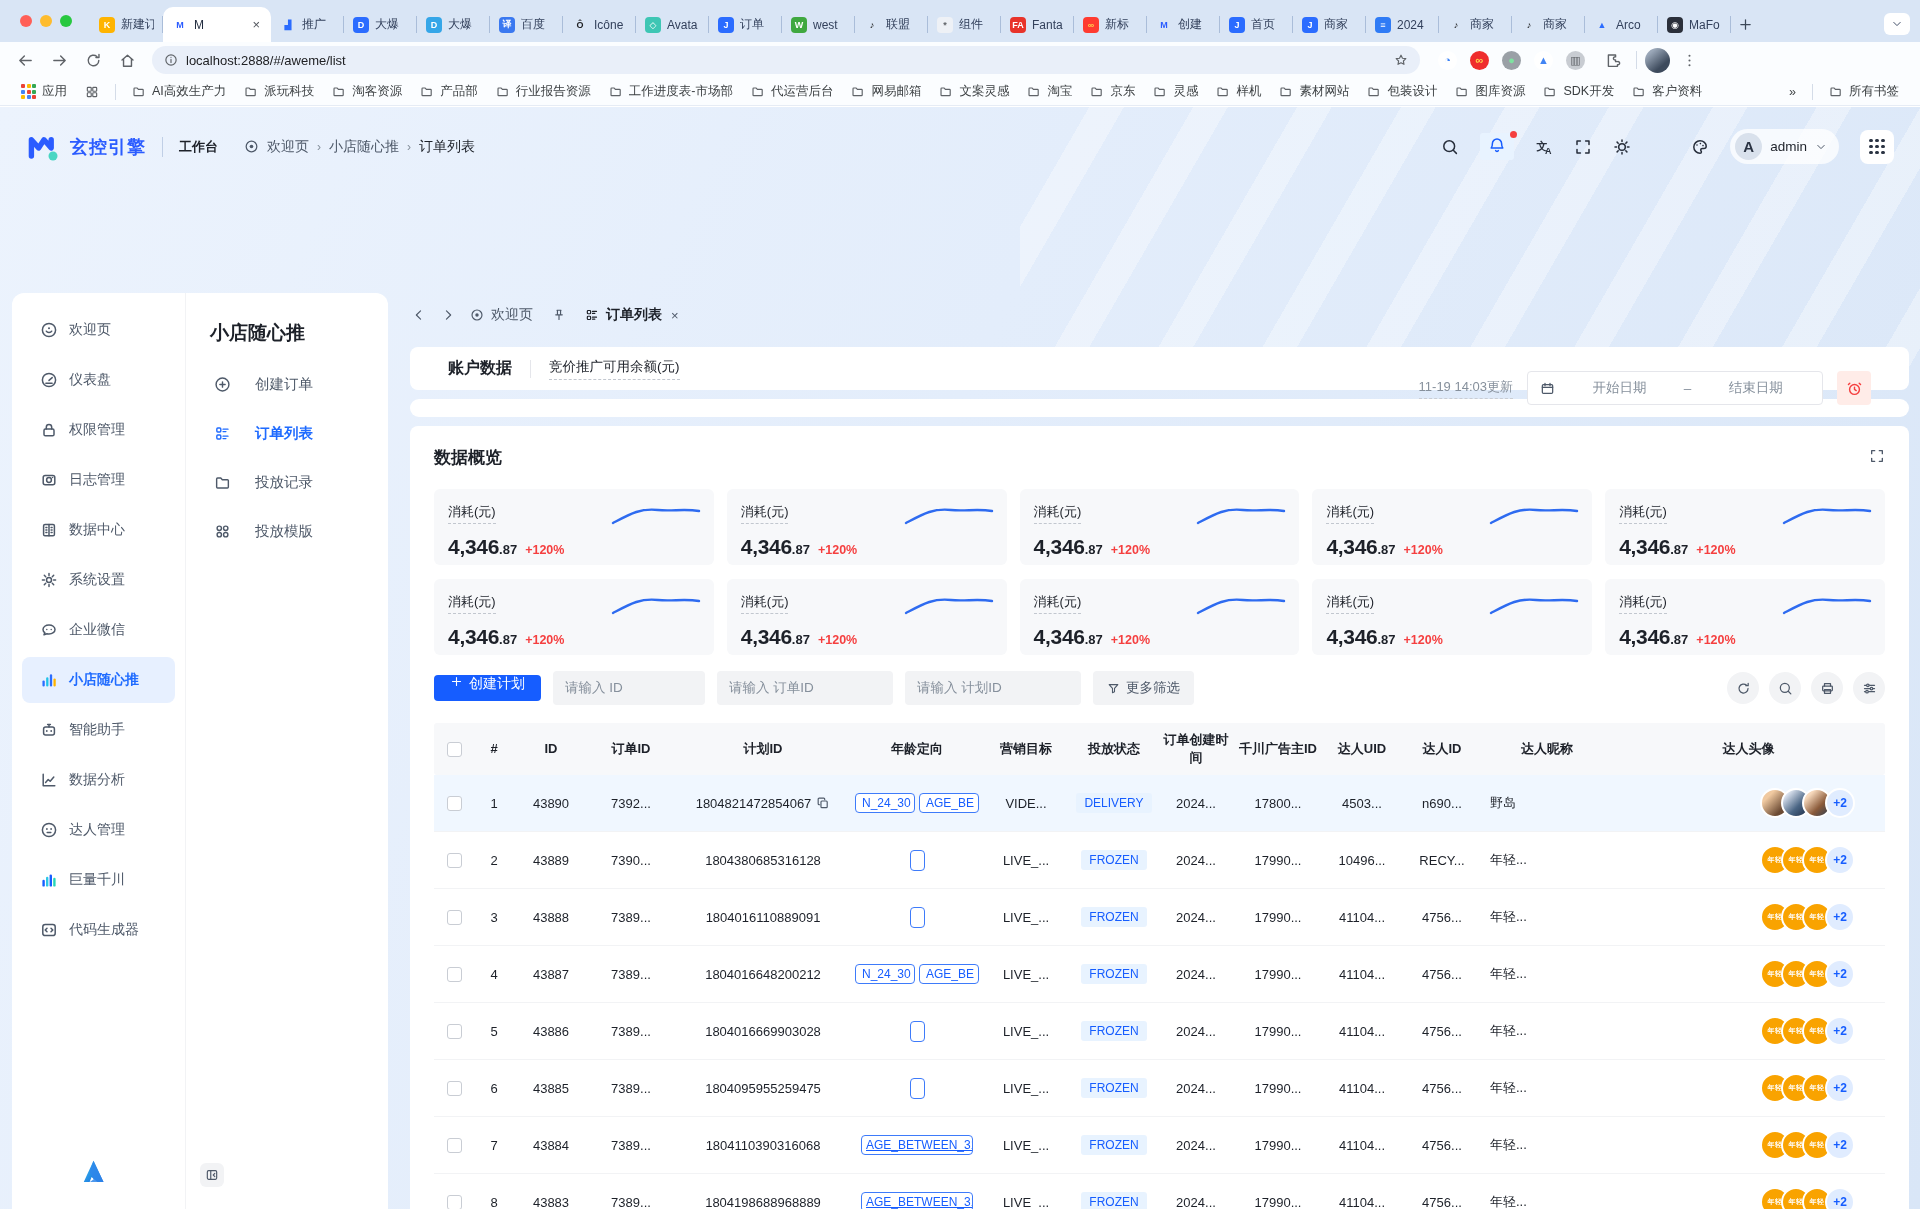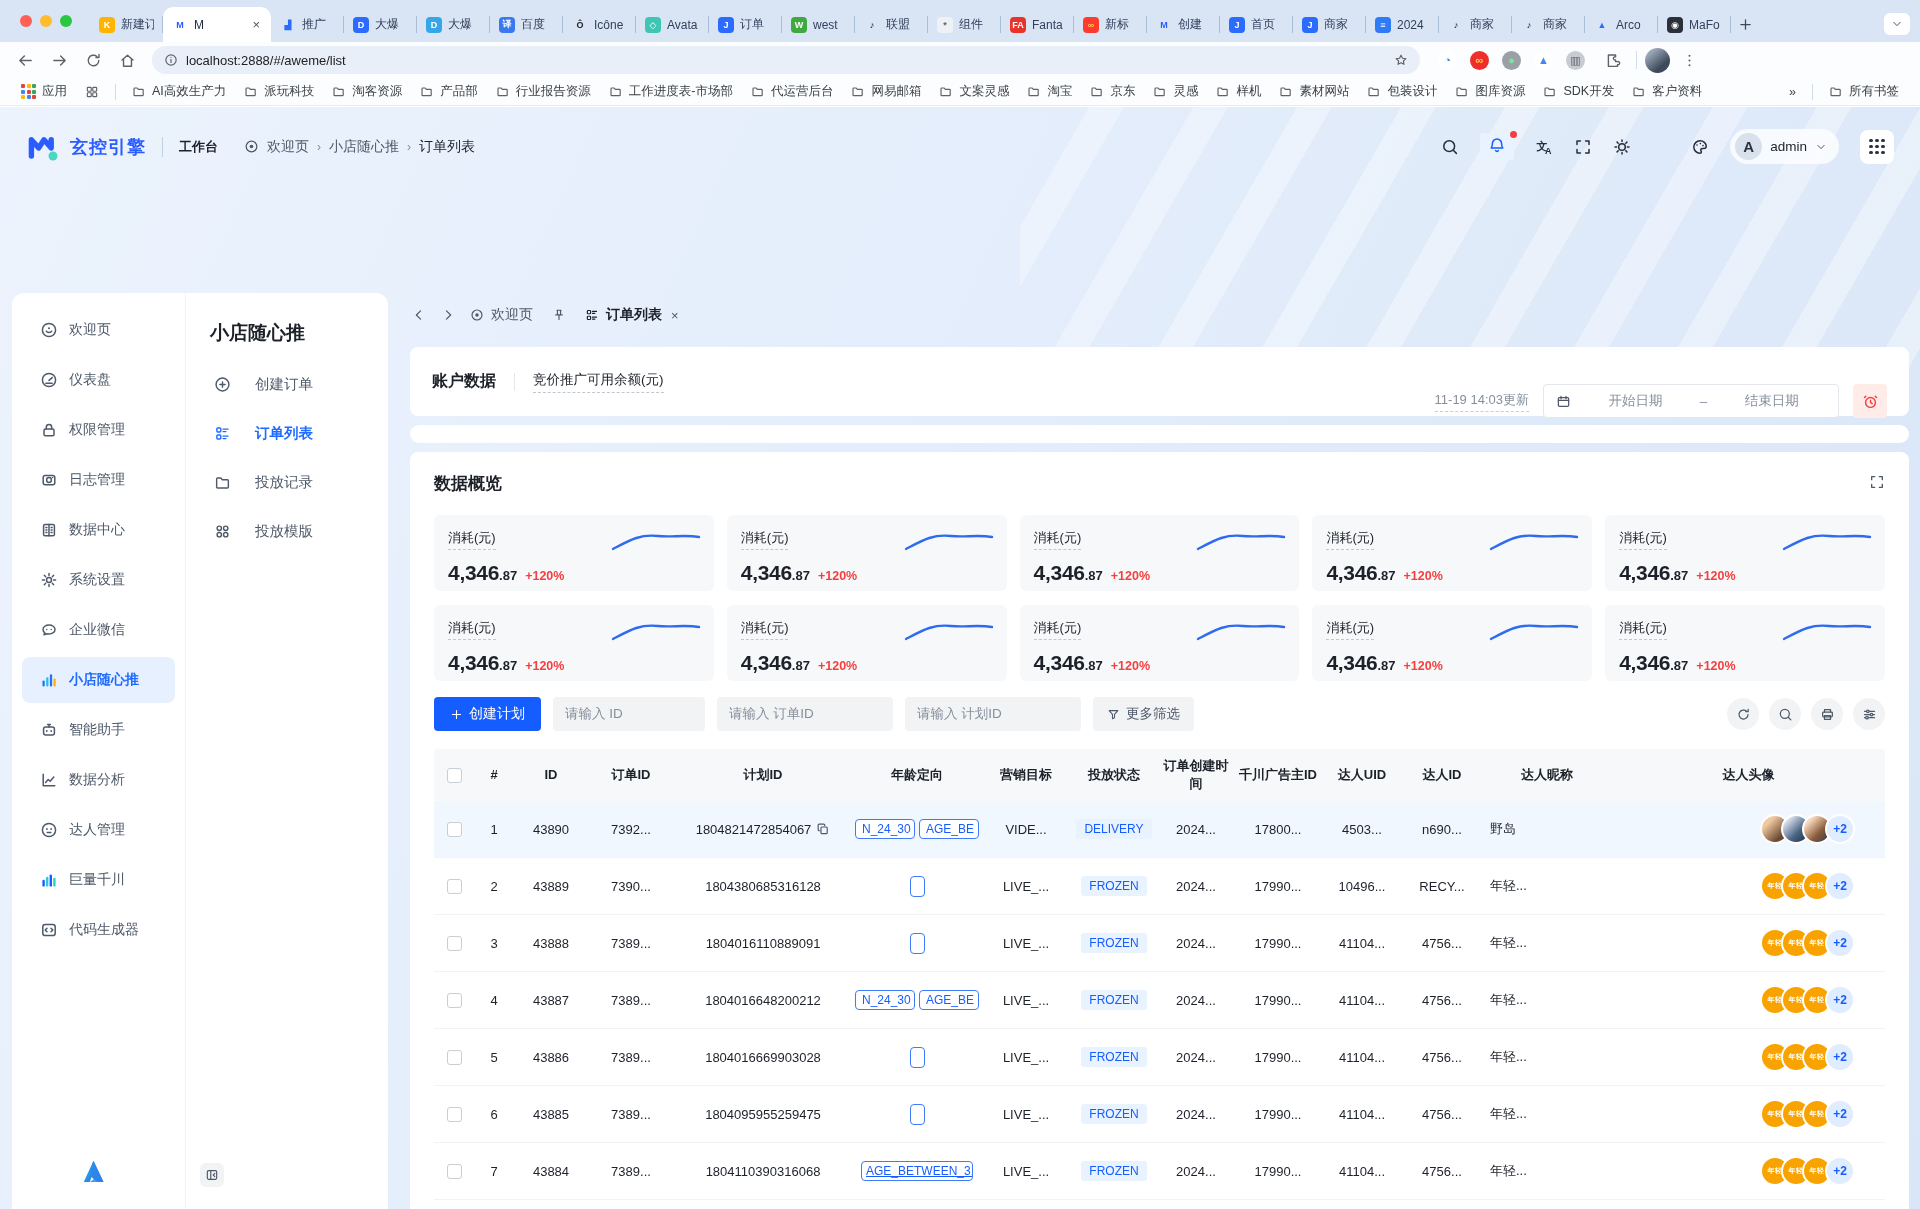--- a/index.html
+++ b/index.html
@@ -96,21 +96,21 @@
 
   
   .main { position:absolute; top:186px; left:410px; right:11px; bottom:0; z-index:1; }
   .ctabs { height:44px; display:flex; align-items:center; gap:15px; padding:0 2px; color:#4e5969; font-size:14px; }
   .ctabs .ic{width:14px;height:14px;}
   .ctab { display:flex; align-items:center; gap:7px; }
   .ctab.active { color:#1d2129; font-weight:600; }
   .ctab.active .ic{color:#1d2129;}
   .ctab-close{ font-size:13px; color:#4e5969; margin-left:2px; font-weight:400;}
 
-  .account { margin-top:10px; height:69px; background:#fff; border-radius:8px; display:flex; align-items:center; padding:0 22px; }
+  .account { margin-top:10px; height:43px; background:#fff; border-radius:8px; display:flex; align-items:center; padding:0 38px; }
   .acc-title { font-size:16px; font-weight:700; color:#1d2129; }
   .vdiv { width:1px; height:18px; background:#e5e6eb; margin:0 18px; }
   .acc-metric { font-size:13.5px; color:#1d2129; border-bottom:1px dashed #c2c7cf; padding-bottom:3px; }
   .acc-right { margin-left:auto; display:flex; align-items:center; gap:14px;margin-top:39px; }
   .updated { font-size:13px; color:#86909c; border-bottom:1px dashed #c9cdd4; padding-bottom:2px; }
   .datebox { width:296px; height:34px; border:1px solid #e5e6eb; border-radius:4px; display:flex; align-items:center;
              padding:0 12px; gap:10px; color:#86909c; font-size:13.5px; background:#fff; }
   .datebox .ic{width:15px;height:15px;color:#4e5969;}
   .datebox .ph{flex:1; text-align:center;}
   .alertbtn { width:34px; height:34px; border-radius:4px; background:#ffece8; color:#f53f3f; display:flex; align-items:center; justify-content:center; }
@@ -125,22 +125,22 @@
   .cards { display:grid; grid-template-columns:repeat(5,1fr); gap:14px 13px; margin-top:20px; }
   .scard { background:#f7f8fa; border-radius:6px; height:76px; padding:13px 14px; position:relative; }
   .scard .lab { font-size:13px; color:#1d2129; display:inline-block; border-bottom:1px dashed #c2c7cf; padding-bottom:2px; }
   .scard .vrow { margin-top:11px; display:flex; align-items:baseline; }
   .scard .val { font-size:21px; font-weight:800; color:#1d2129; letter-spacing:-.3px; }
   .scard .cents { font-size:13px; font-weight:800; color:#1d2129; }
   .scard .delta { font-size:12.5px; color:#f53f3f; font-weight:600; margin-left:8px; }
   .spark { position:absolute; right:12px; top:13px; width:92px; height:26px; }
 
   .ttools { margin-top:16px; display:flex; align-items:center; gap:12px; }
-  .btn-primary { height:34px; padding:0 16px; background:#165dff; color:#fff; border:none; border-radius:4px;
-                 font-size:14px; display:flex; align-items:center; gap:6px; font-family:inherit; }
+  .btn-primary { height:26px; padding:0 16px; background:#165dff; color:#fff; border:none; border-radius:4px;
+                 font-size:14px; display:flex; gap:6px; font-family:inherit; }
   .btn-primary .ic{width:13px;height:13px;}
   .flt { height:34px; background:#f2f3f5; border-radius:4px; display:flex; align-items:center; padding:0 12px;
          color:#86909c; font-size:13.5px; }
   .flt.w1{width:152px}.flt.w2{width:176px}.flt.w3{width:176px}
   .btn-more { height:34px; padding:0 14px; background:#f2f3f5; border:none; border-radius:4px; color:#4e5969;
               font-size:13.5px; display:flex; align-items:center; gap:6px; font-family:inherit; }
   .btn-more .ic{width:13px;height:13px;}
   .iconbar { margin-left:auto; display:flex; gap:10px; }
   .cirbtn { width:32px; height:32px; border-radius:50%; background:#f2f3f5; color:#4e5969; display:flex;
             align-items:center; justify-content:center; }

